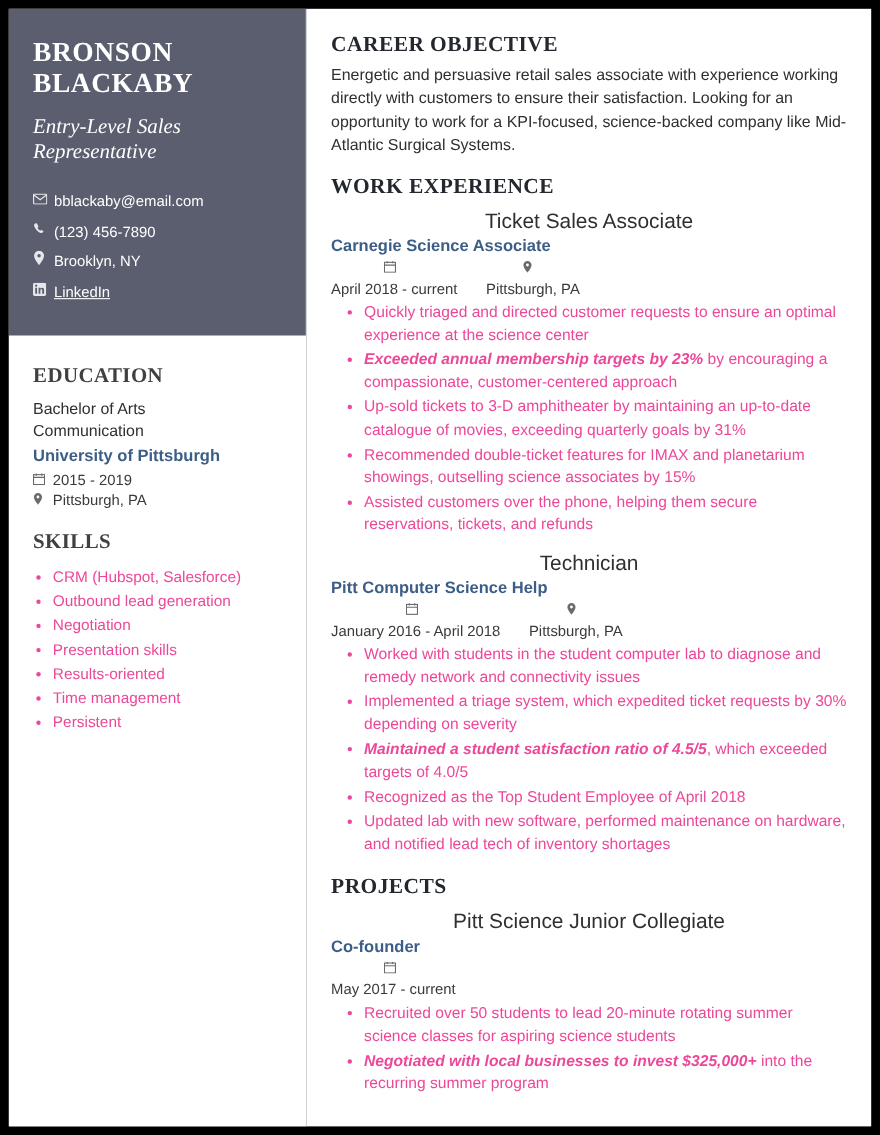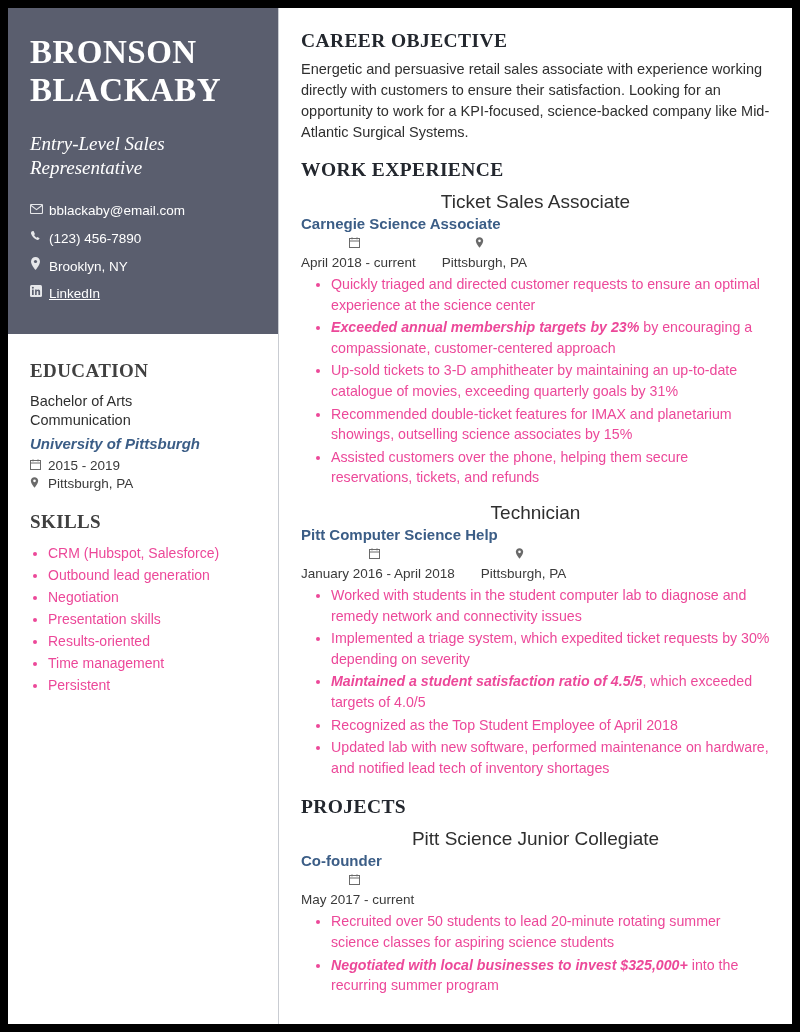--- a/index.html
+++ b/index.html
@@ -30,24 +30,24 @@
   }
   .left-header {
     background: #5a5e6e;
     color: #ffffff;
     padding: 26px 22px 22px 22px;
     min-height: 262px;
   }
   .name {
     font-family: "Liberation Serif", serif;
     font-weight: bold;
-    font-size: 33px;
+    font-size: 25px;
     line-height: 1.15;
     letter-spacing: 0.5px;
-    margin: 0 0 22px 0;
+    margin: 0 0 12px 0;
   }
   .name .ln { display: block; }
   .job-title {
     font-family: "Liberation Serif", serif;
     font-style: italic;
     font-size: 19px;
     line-height: 1.25;
     margin-bottom: 22px;
   }
   .contact-list { margin-top: 6px; }
@@ -93,21 +93,20 @@
     font-size: 14.5px;
     line-height: 1.35;
     color: #2f2f2f;
     margin-bottom: 4px;
   }
   .edu-school {
     font-size: 15px;
     color: #3b5d86;
     font-weight: 600;
     margin-bottom: 6px;
-    font-style: italic;
   }
   .meta-row {
     display: flex;
     align-items: center;
     font-size: 13.5px;
     color: #3a3a3a;
     margin-bottom: 3px;
   }
   .meta-row .ico {
     width: 18px;

